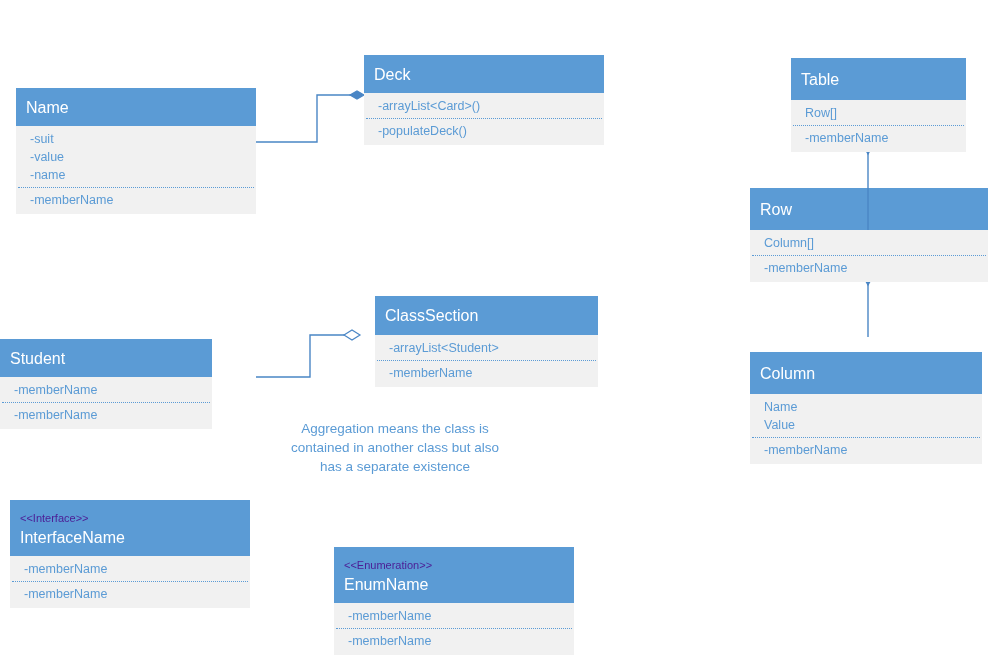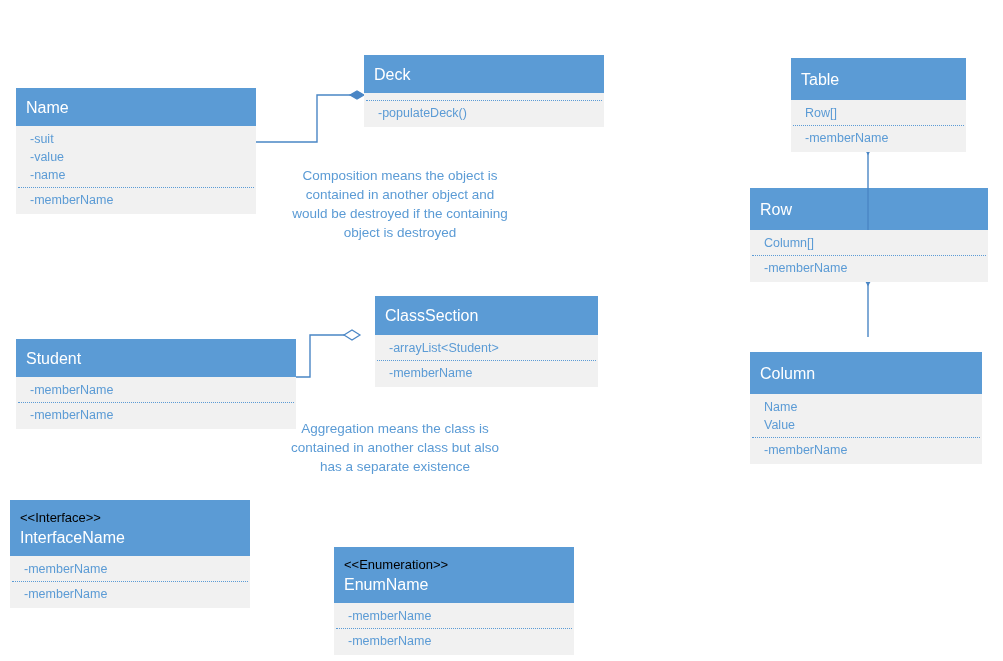--- a/index.html
+++ b/index.html
@@ -36,23 +36,23 @@
   .uml-header {
     background: #5b9bd5;
     color: #ffffff;
     box-sizing: border-box;
     display: flex;
     flex-direction: column;
     justify-content: center;
     padding: 0 10px;
   }
   .uml-header .stereotype {
-    font-size: 13px;
+    font-size: 11px;
     line-height: 16px;
-    color: #000000;
+    color: #4c1d95;
     margin-bottom: 2px;
   }
   .uml-header .cls-name {
     font-size: 16px;
     line-height: 19px;
     color: #ffffff;
   }
   .uml-body {
     background: #f1f1f1;
     box-sizing: border-box;
@@ -119,28 +119,28 @@
       <div class="uml-sep"></div>
       <div class="member">-memberName</div>
     </div>
   </div>
 
   <div class="uml-box" style="left:364px; top:55px; width:240px;">
     <div class="uml-header" style="height:38px;">
       <div class="cls-name">Deck</div>
     </div>
     <div class="uml-body">
+      <div class="member">-arrayList&lt;Card&gt;()</div>
       <div class="uml-sep"></div>
       <div class="member">-populateDeck()</div>
     </div>
   </div>
 
-  <div class="annotation" style="left:290px; top:166px; width:220px;">Composition means the object is contained in another object and would be destroyed if the containing object is destroyed</div>
-
-  <div class="uml-box" style="left:16px; top:339px; width:280px;">
+
+  <div class="uml-box" style="left:0; top:339px; width:212px;">
     <div class="uml-header" style="height:38px;">
       <div class="cls-name">Student</div>
     </div>
     <div class="uml-body">
       <div class="member">-memberName</div>
       <div class="uml-sep"></div>
       <div class="member">-memberName</div>
     </div>
   </div>
 

